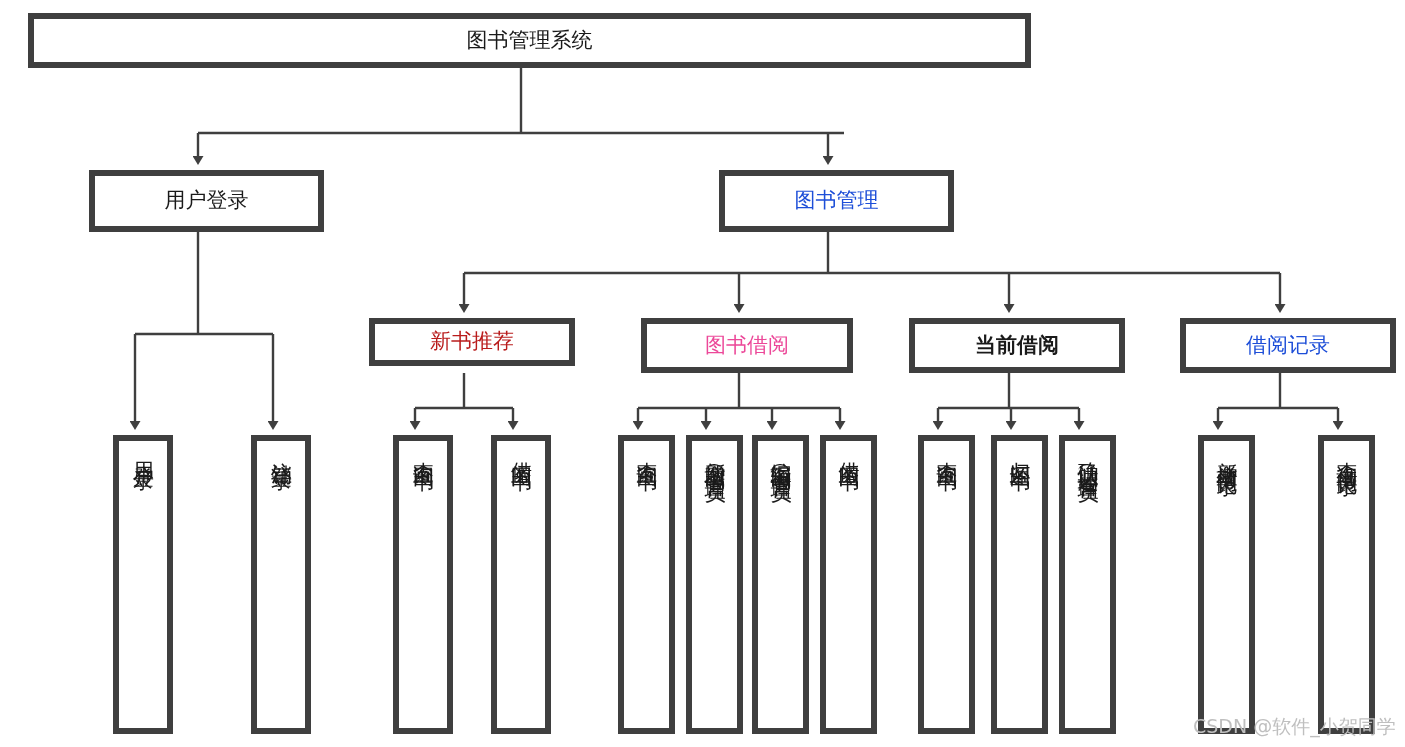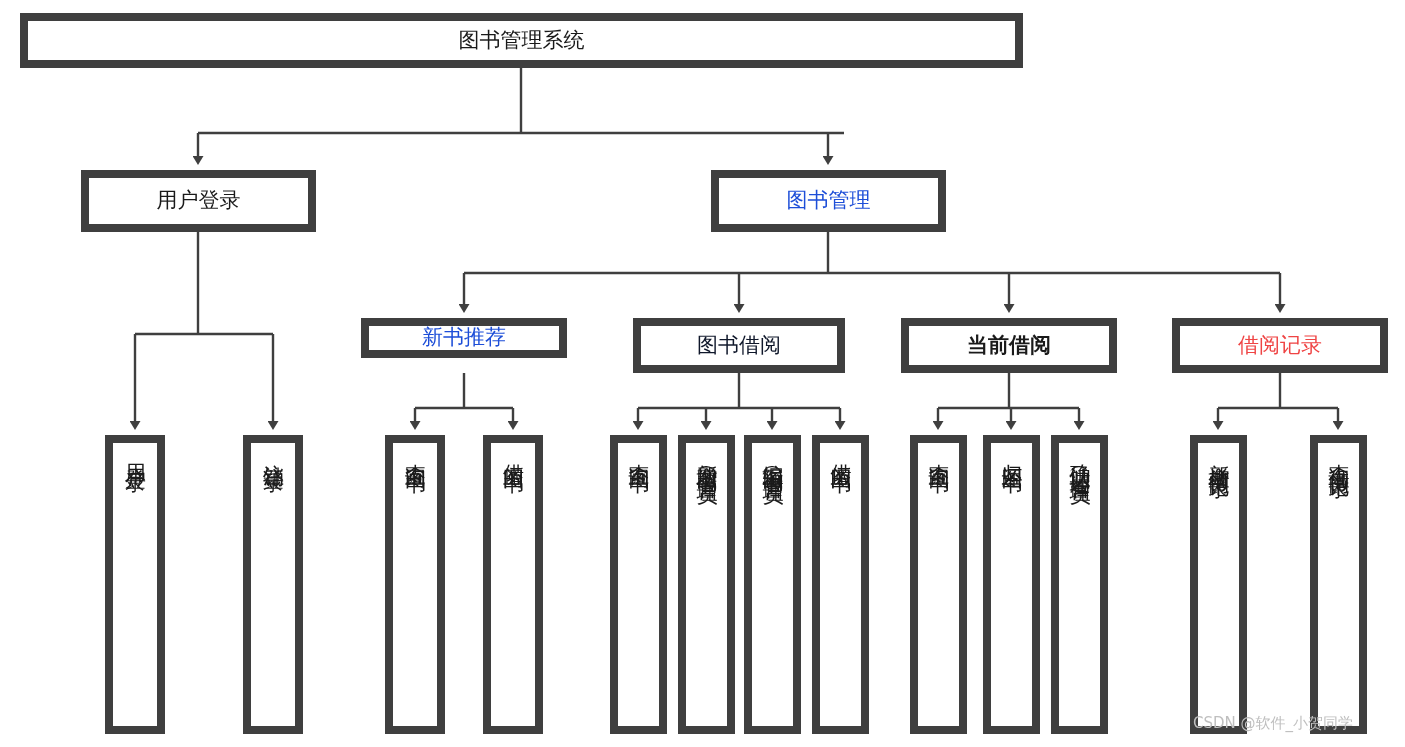--- a/index.html
+++ b/index.html
@@ -22,25 +22,26 @@
     left: 0;
     top: 0;
     width: 1405px;
     height: 747px;
     pointer-events: none;
   }
   .node {
     position: absolute;
     box-sizing: border-box;
     background: #ffffff;
-    border: 8px solid #d946ef;
+    border: 6px solid #d946ef;
     display: flex;
     align-items: center;
     justify-content: center;
     color: #1a1a1a;
+    margin-left: 8px;
   }
   .node-label {
     display: block;
     text-align: center;
     line-height: 1.12;
     white-space: pre;
   }
   .node.horizontal .node-label {
     font-size: 21px;
   }
@@ -52,21 +53,21 @@
   .node.vertical .node-label {
     writing-mode: vertical-rl;
     text-orientation: upright;
     font-size: 21px;
     letter-spacing: 3px;
     line-height: 1;
   }
   .watermark {
     position: absolute;
     color: #bfbfbf;
-    font-size: 15px;
+    font-size: 19px;
     white-space: nowrap;
     font-family: "DejaVu Sans", "Liberation Sans", sans-serif;
   }
 </style>
 </head>
 <body>
 
 <div id="canvas" style="background: rgb(255, 255, 255);">
 
   <svg id="edges" viewBox="0 0 1405 747" xmlns="http://www.w3.org/2000/svg">
@@ -123,30 +124,30 @@
     <span class="node-label">图书管理系统</span>
   </div>
 
   <div class="node horizontal" id="n-l2-0" style="left: 81px; top: 170px; width: 235px; height: 62px; border-color: rgb(63, 63, 63); background: rgb(255, 255, 255); color: rgb(26, 26, 26);">
     <span class="node-label">用户登录</span>
   </div>
   <div class="node horizontal" id="n-l2-1" style="left: 711px; top: 170px; width: 235px; height: 62px; border-color: rgb(63, 63, 63); background: rgb(255, 255, 255); color: #1d4ed8;">
     <span class="node-label">图书管理</span>
   </div>
 
-  <div class="node horizontal" id="n-l3-0" style="left: 361px; top: 318px; width: 206px; height: 40px; border-color: rgb(63, 63, 63); background: rgb(255, 255, 255); color: #1d4ed8;">
+  <div class="node horizontal" id="n-l3-0" style="left: 361px; top: 318px; width: 206px; height: 48px; border-color: rgb(63, 63, 63); background: rgb(255, 255, 255); color: #b91c1c;">
     <span class="node-label">新书推荐</span>
   </div>
-  <div class="node horizontal" id="n-l3-1" style="left: 633px; top: 318px; width: 212px; height: 55px; border-color: rgb(63, 63, 63); background: rgb(255, 255, 255); color: #0f172a;">
+  <div class="node horizontal" id="n-l3-1" style="left: 633px; top: 318px; width: 212px; height: 55px; border-color: rgb(63, 63, 63); background: rgb(255, 255, 255); color: #ec4899;">
     <span class="node-label">图书借阅</span>
   </div>
   <div class="node horizontal" id="n-l3-2" style="left: 901px; top: 318px; width: 216px; height: 55px; border-color: rgb(63, 63, 63); background: rgb(255, 255, 255); color: rgb(26, 26, 26); font-weight: bold;">
     <span class="node-label">当前借阅</span>
   </div>
-  <div class="node horizontal" id="n-l3-3" style="left: 1172px; top: 318px; width: 216px; height: 55px; border-color: rgb(63, 63, 63); background: rgb(255, 255, 255); color: #ef4444;">
+  <div class="node horizontal" id="n-l3-3" style="left: 1172px; top: 318px; width: 216px; height: 55px; border-color: rgb(63, 63, 63); background: rgb(255, 255, 255); color: #1d4ed8;">
     <span class="node-label">借阅记录</span>
   </div>
 
   <div class="node vertical" id="n-lf-0" style="left: 105px; top: 435px; width: 60px; height: 299px; border-color: rgb(63, 63, 63); background: rgb(255, 255, 255); color: rgb(26, 26, 26);">
     <span class="node-label">用户登录</span>
   </div>
   <div class="node vertical" id="n-lf-1" style="left: 243px; top: 435px; width: 60px; height: 299px; border-color: rgb(63, 63, 63); background: rgb(255, 255, 255); color: rgb(26, 26, 26);">
     <span class="node-label">注销登录</span>
   </div>
   <div class="node vertical" id="n-lf-2" style="left: 385px; top: 435px; width: 60px; height: 299px; border-color: rgb(63, 63, 63); background: rgb(255, 255, 255); color: rgb(26, 26, 26);">

